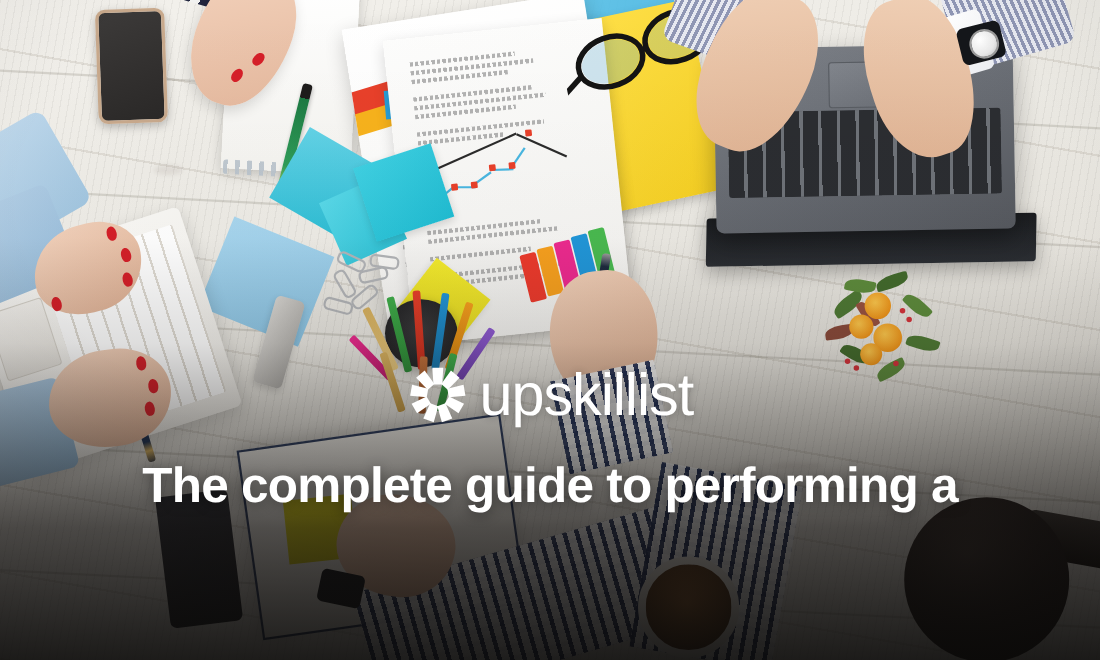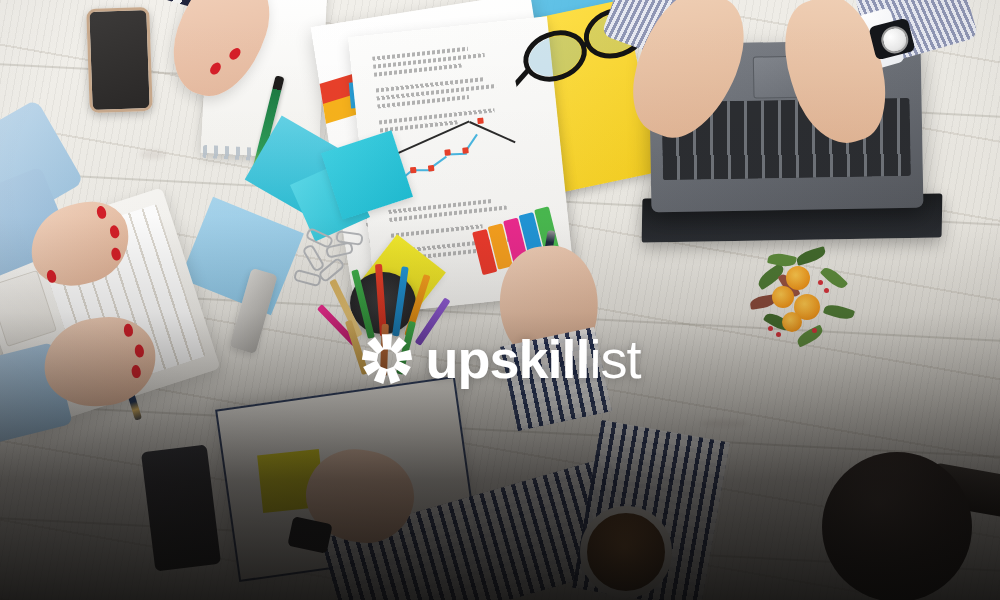--- a/index.html
+++ b/index.html
@@ -497,21 +497,21 @@
   }
   .brand-mark { width: 56px; height: 56px; flex: 0 0 auto; display:block; }
   .brand-word {
     font-size: 54px;
     line-height: 56px;
     color: #ffffff;
     letter-spacing: -1px;
     white-space: nowrap;
     text-shadow: 0 1px 8px rgba(0,0,0,0.30);
   }
-  .brand-word .w1 { font-weight: 700; }
+  .brand-word .w1 { font-weight: 400; }
   .brand-word .w2 { font-weight: 300; }
 
   .headline {
     position: absolute;
     left: 40px; right: 40px;
     top: 404px;
     z-index: 6;
     text-align: center;
     color: #ffffff;
     font-size: 45px;
@@ -762,15 +762,16 @@
           <g transform="rotate(320)"> 
               <path d="M -9 -44 L 9 -44 L 7 -17 L -7 -17 Z"></path>
             </g>
         </g>
       </g>
     </svg>
     <div class="brand-word"><span class="w1">upskill</span><span class="w2">ist</span></div>
   </div>
 
   <div class="headline">
+    <span class="ln">The complete guide to performing a</span>
   </div>
 
 </div>
 
 </body></html>

